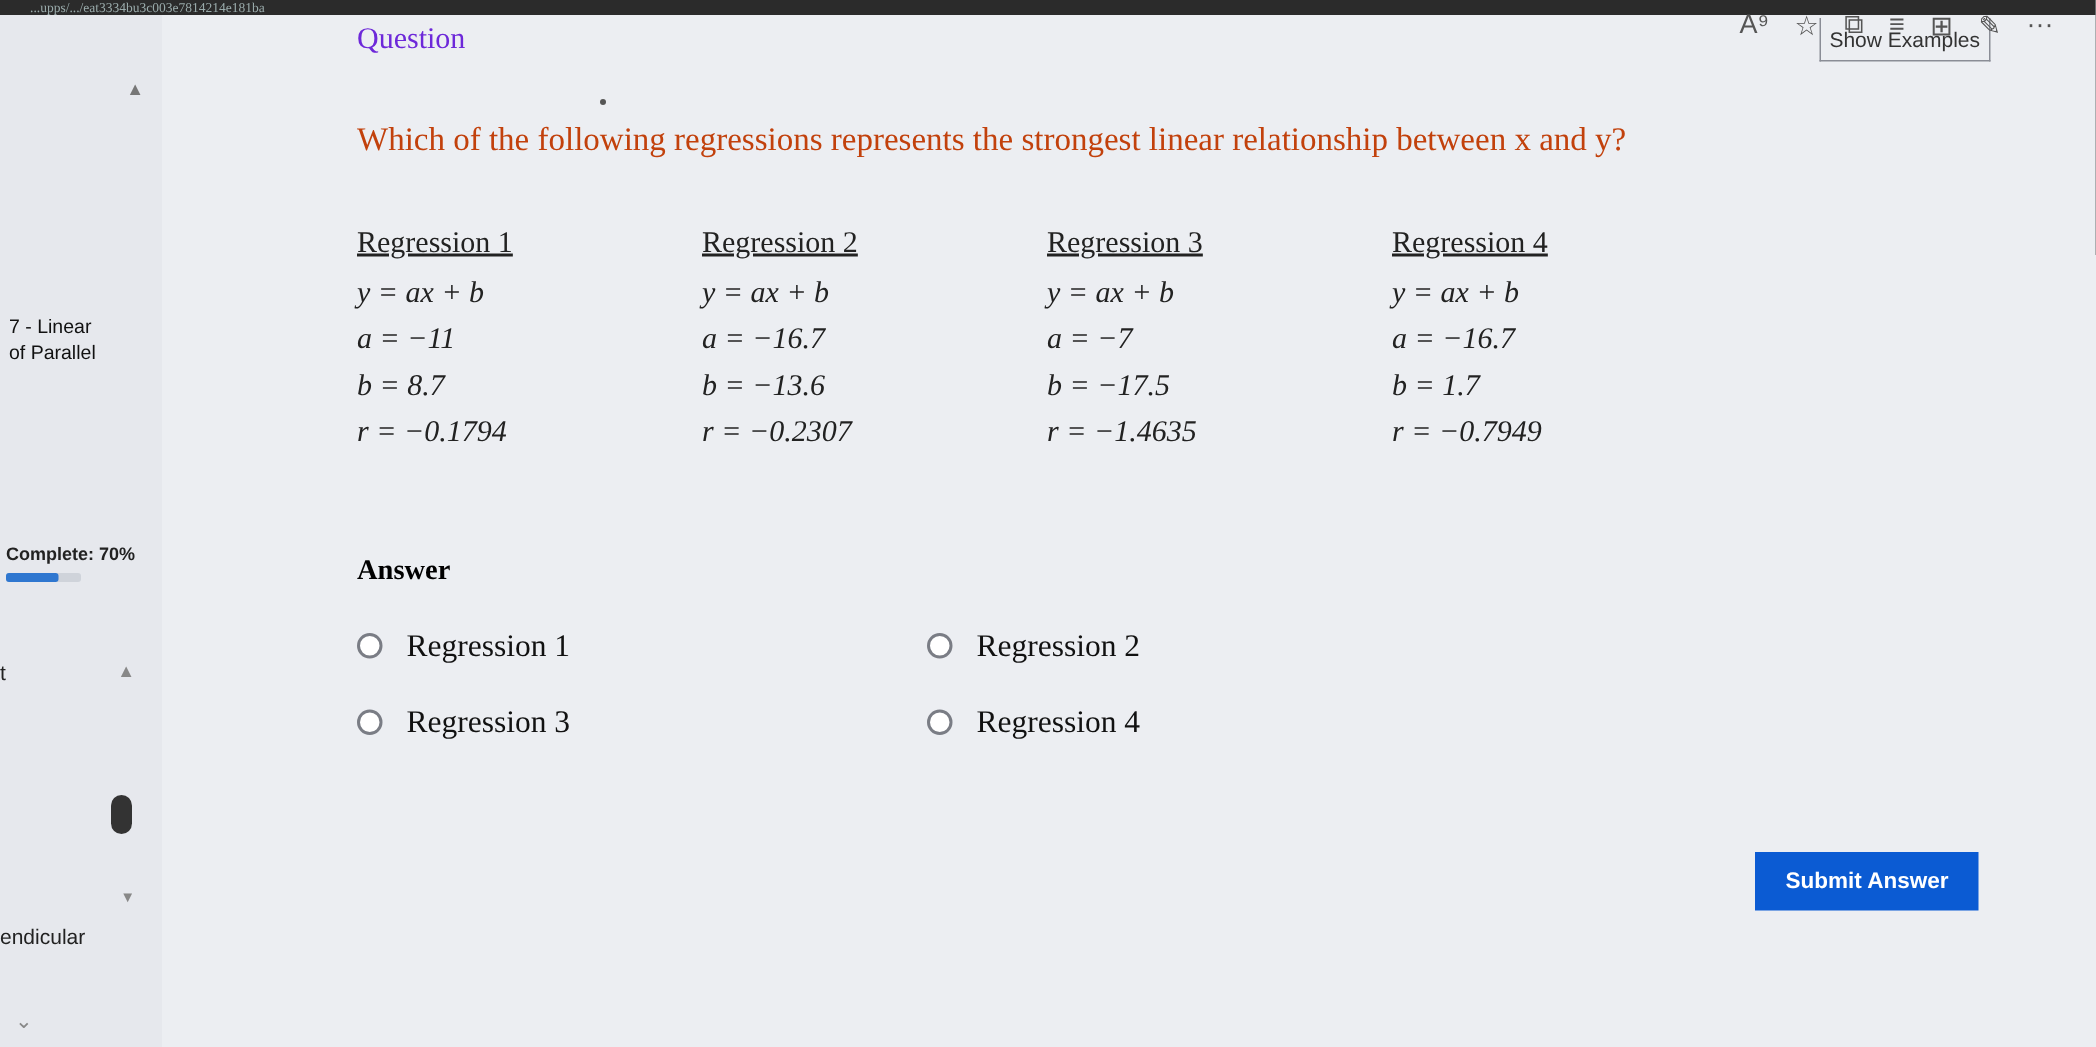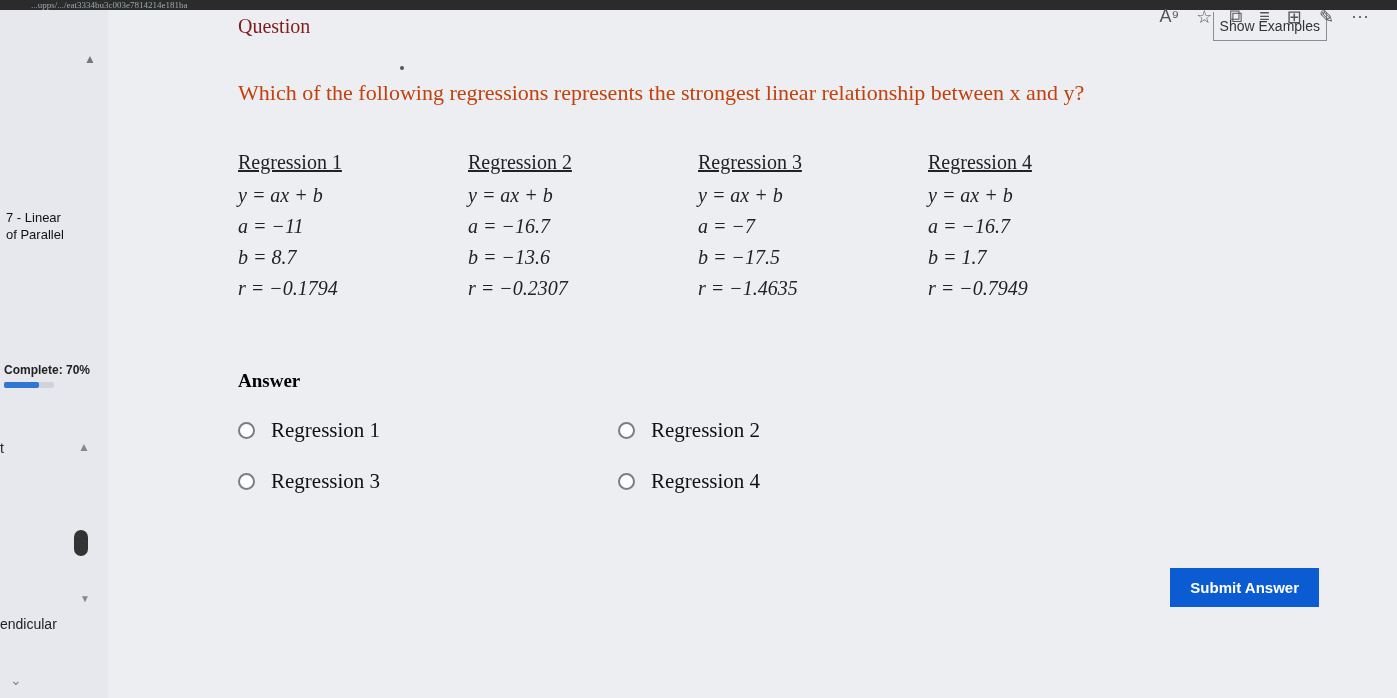--- a/index.html
+++ b/index.html
@@ -2,21 +2,21 @@
 <html><head>
 <meta charset="utf-8">
 <style>
   * { margin: 0; padding: 0; box-sizing: border-box; }
   html, body { width: 1397px; height: 698px; overflow: hidden; font-family: Georgia, 'Times New Roman', serif; }
   body { background: #1a1a1a; }
 
   .browser-bar {
     height: 10px;
     background: #2b2b2b;
-    color: #9aa; font-size: 9px; padding-left: 31px;
+    color: #9aa; font-size: 9px; padding-left: 20px;
     overflow: hidden;
   }
   .toolbar-icons {
     position: absolute; top: 6px; right: 28px;
     display: flex; gap: 17px; color: #555; font-size: 18px; z-index: 10;
     font-family: Arial, sans-serif;
   }
   .toolbar-icons span { cursor: pointer; }
 
   .viewport {
@@ -50,21 +50,21 @@
 
   .main {
     flex: 1;
     background: #eceef2;
     padding: 0 70px 0 130px;
     position: relative;
     height: 100%;
   }
 
   .header-row { display:flex; align-items:center; justify-content:space-between; padding-top:2px;}
-  .question-heading { font-size: 20px; color: #7f1d1d; font-family: Georgia, serif;}
+  .question-heading { font-size: 20px; color: #6d28d9; font-family: Georgia, serif;}
   .show-examples {
     font-family: Arial, sans-serif; font-size: 14px; color:#333;
     border: 1px solid #8a8d96; border-top:none;
     padding: 6px 6px; background:#eceef2;
     cursor:pointer;
   }
 
   .prompt { margin-top: 36px; font-size: 22px; color:#c2410c; line-height:1.45; font-family: Georgia, serif; max-width: 960px;}
 
   .reg-table { margin-top: 42px; display:flex; gap: 60px; font-family: 'Times New Roman', serif; font-size:20px; color:#222;}

